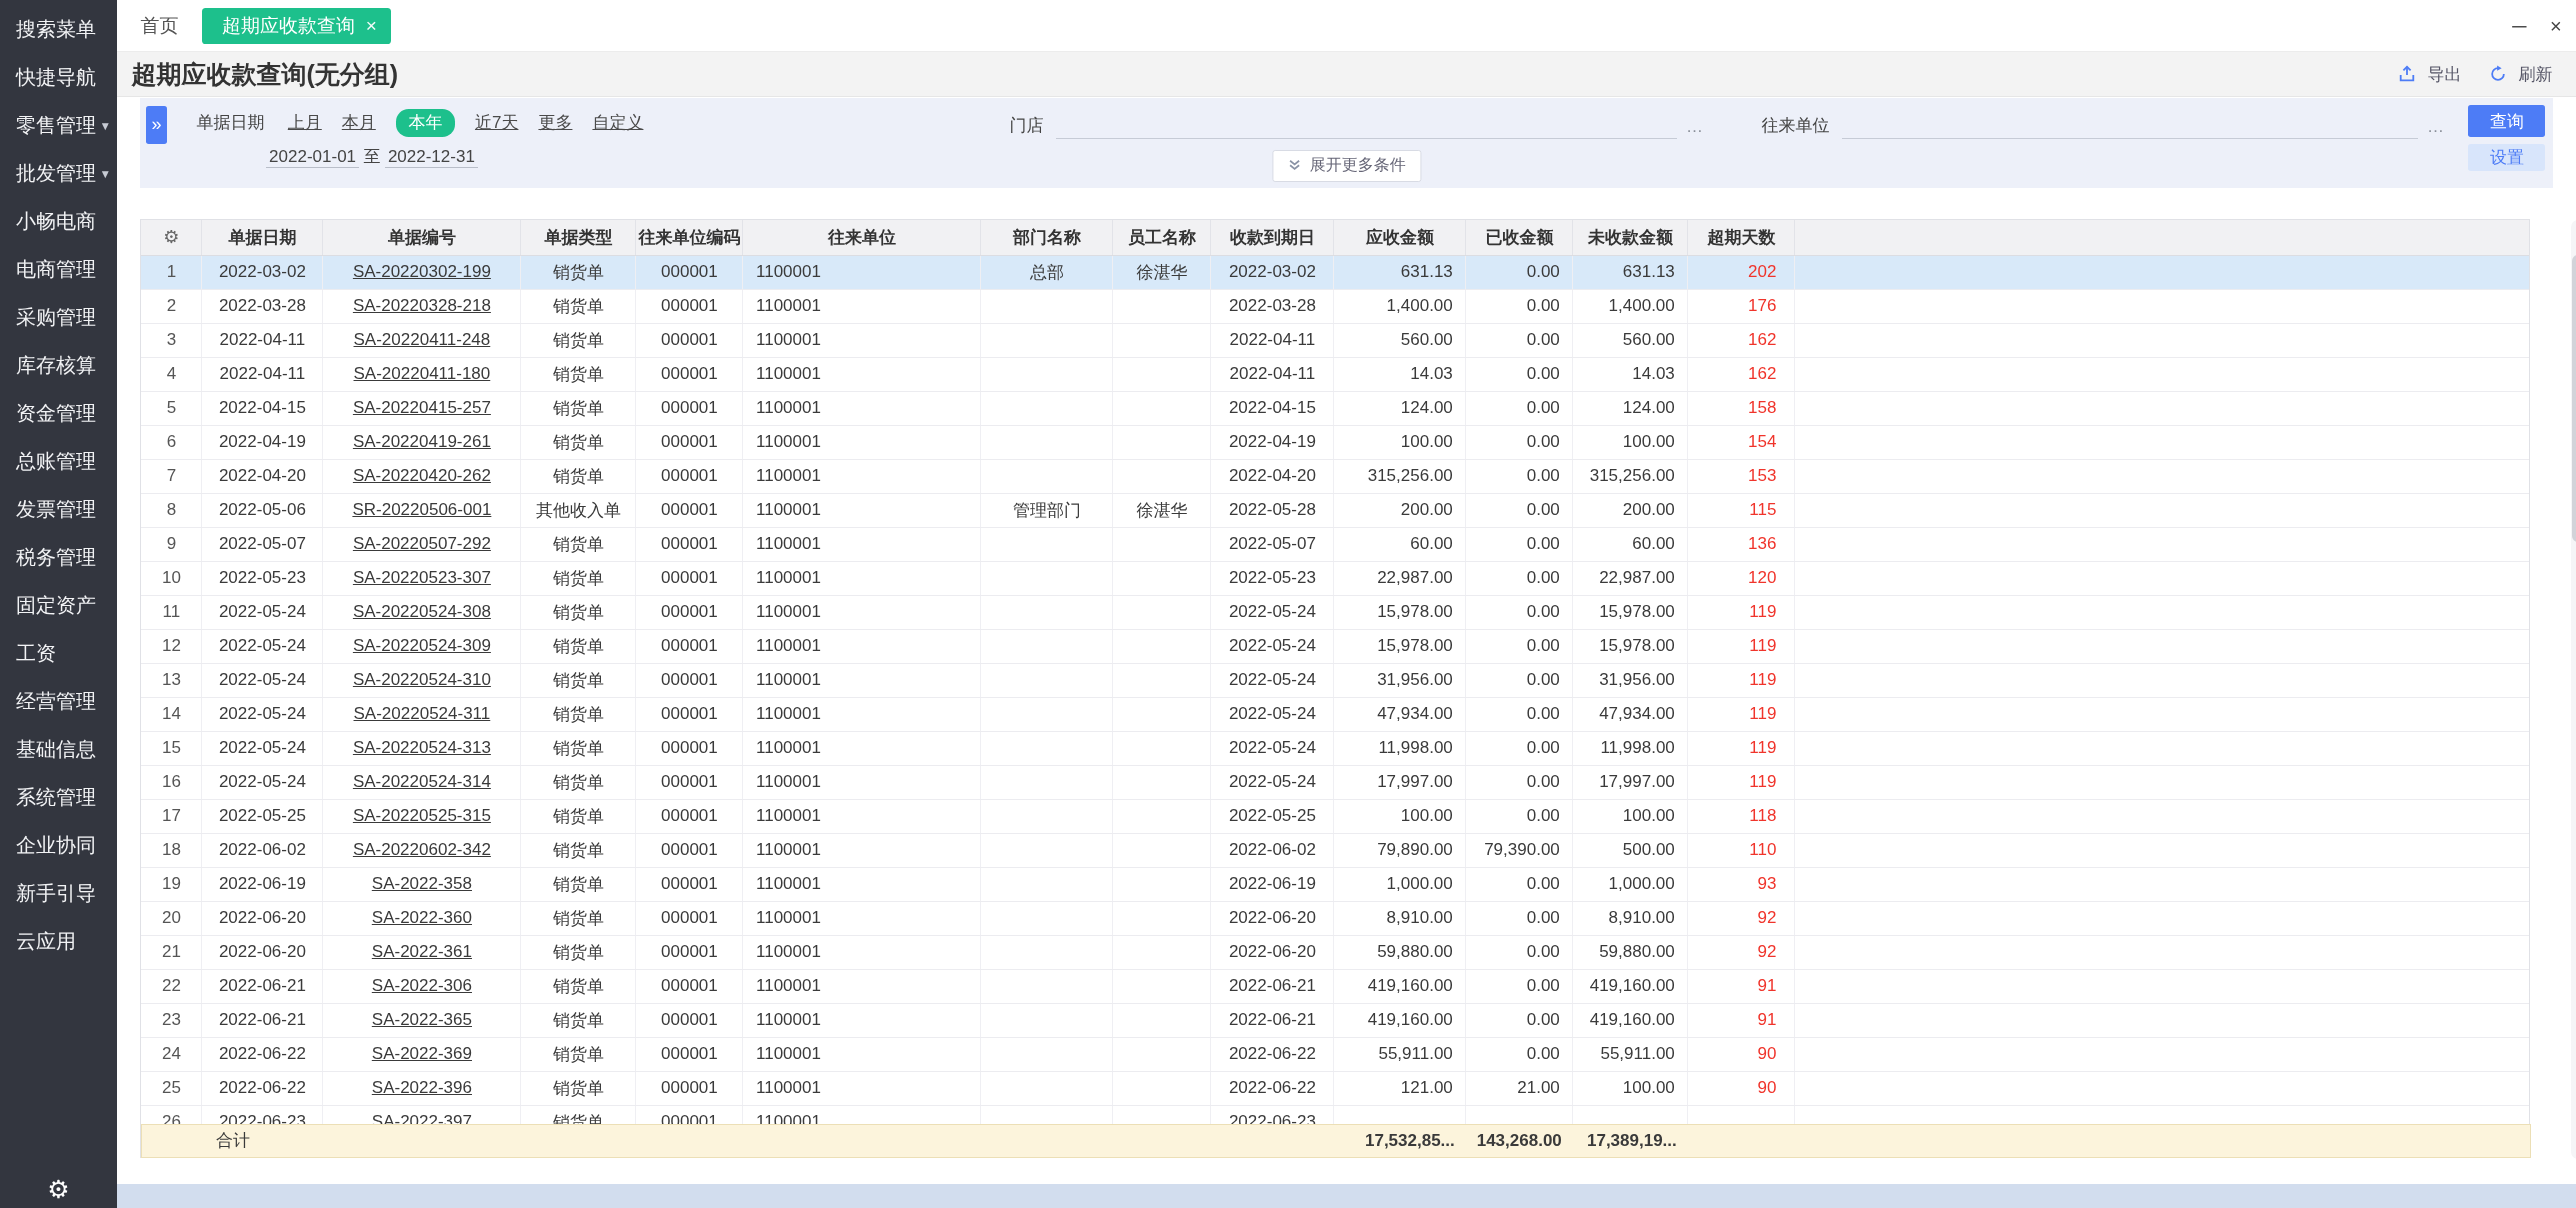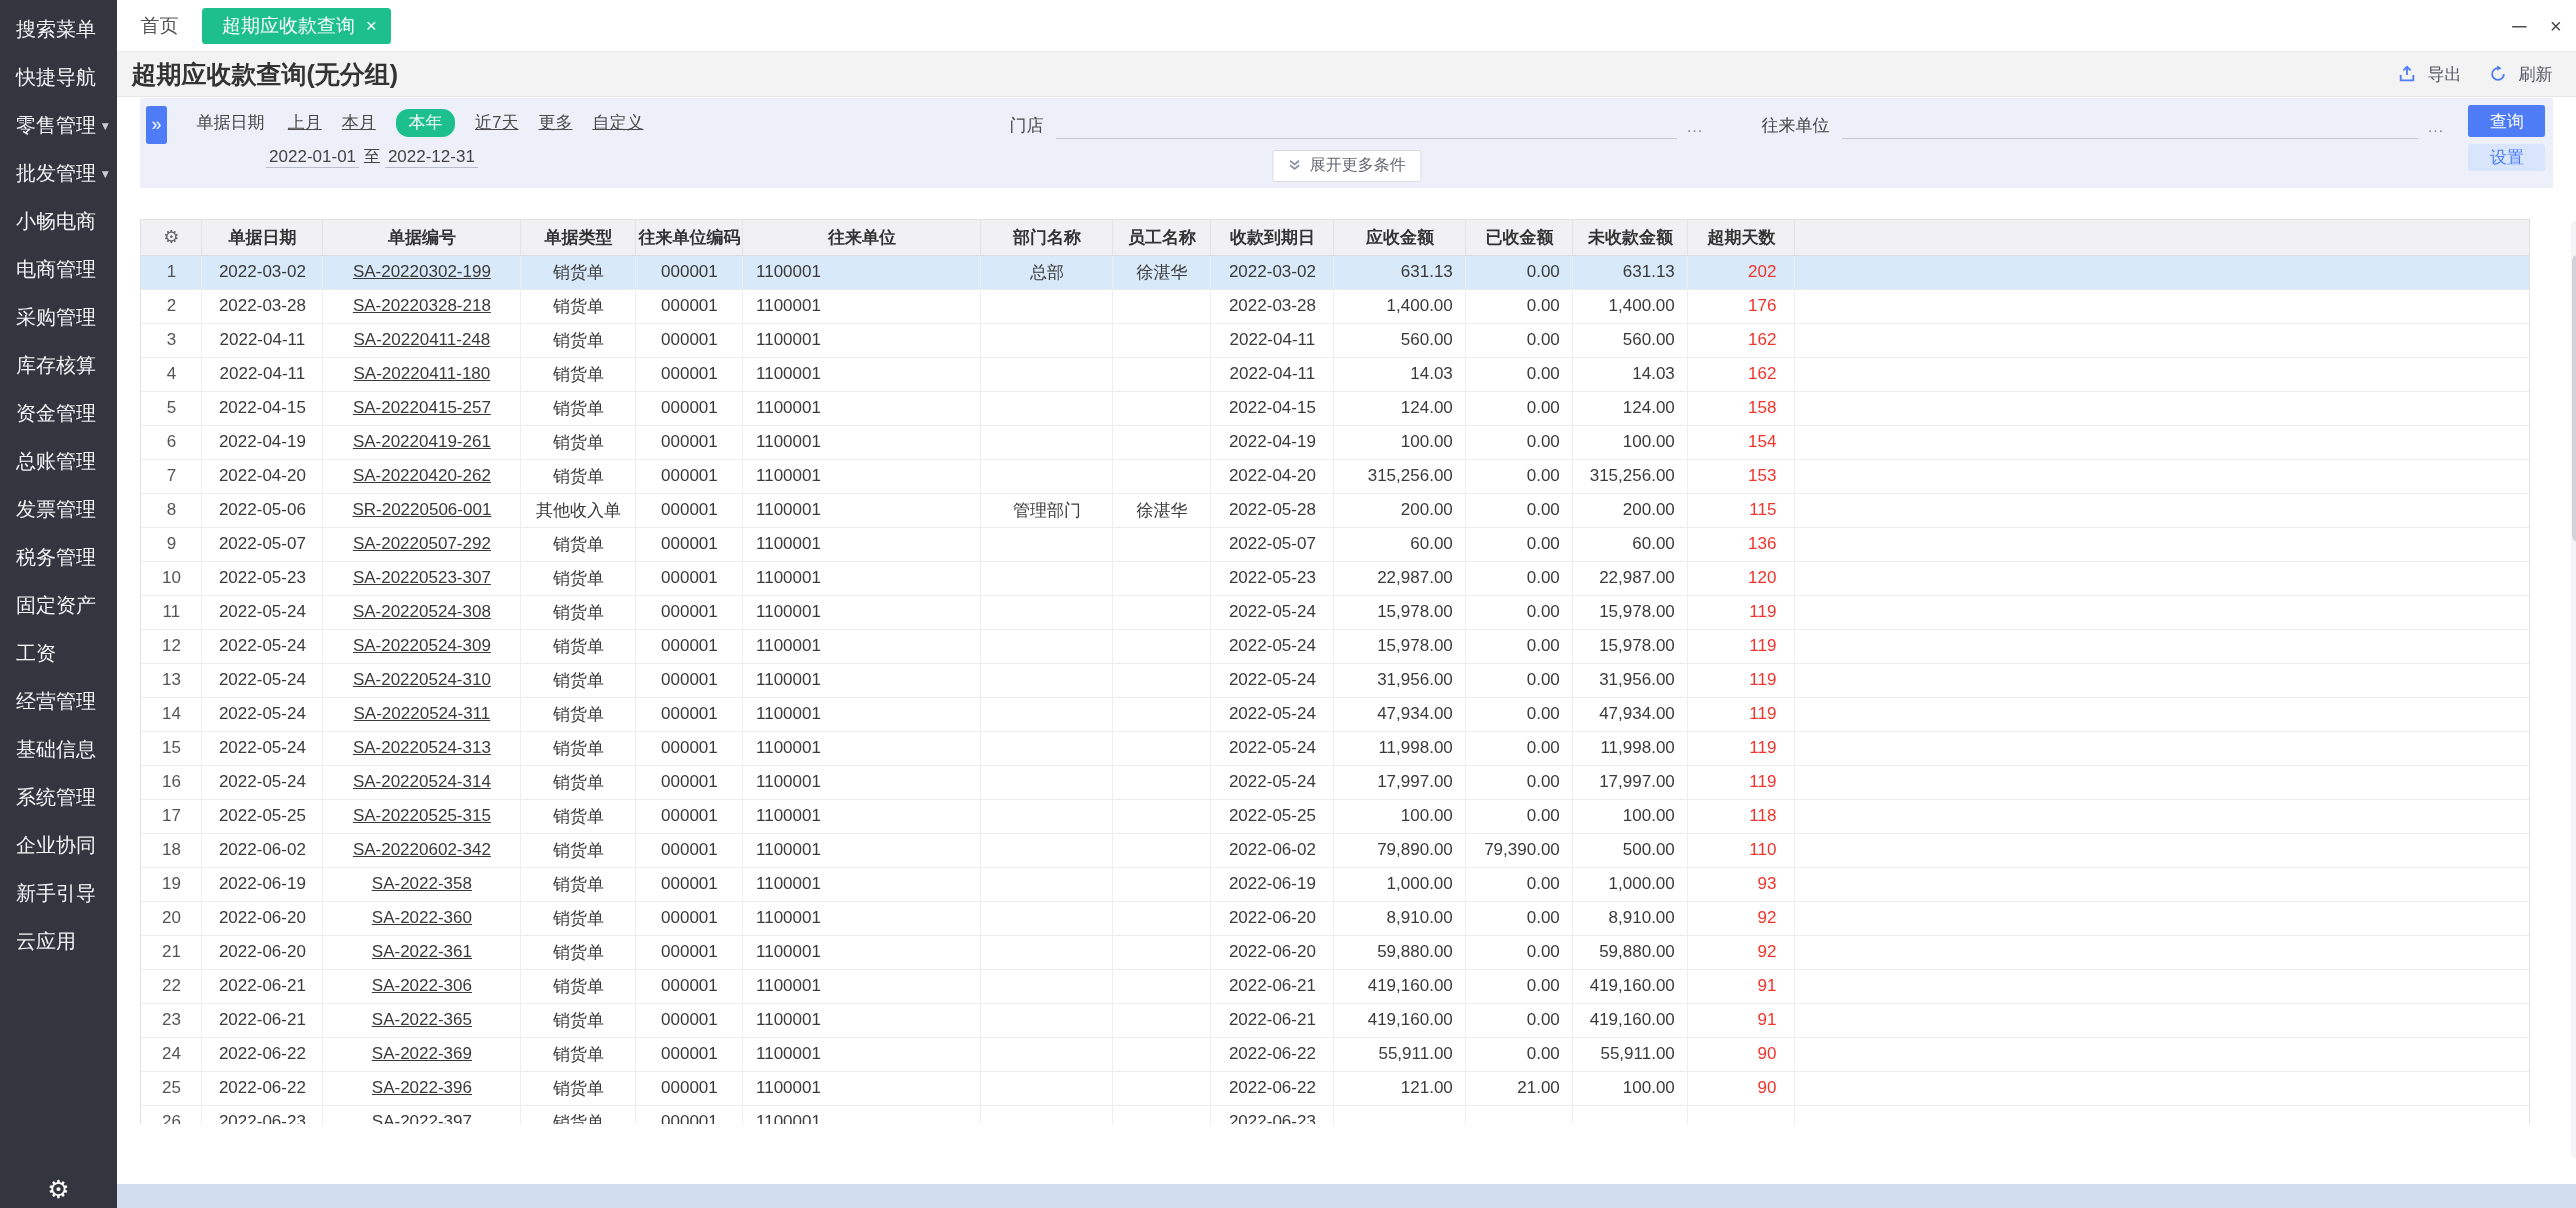--- a/index.html
+++ b/index.html
@@ -730,20 +730,36 @@
               <div class="td cell-dept" style="width: 132px;"></div>
               <div class="td cell-emp" style="width: 98px;"></div>
               <div class="td cell-due" style="width: 123px;">2022-06-23</div>
               <div class="td cell-receivable num" style="width: 132px;"></div>
               <div class="td cell-received num" style="width: 107px;"></div>
               <div class="td cell-unreceived num" style="width: 115px;"></div>
               <div class="td cell-overdue red" style="width: 107px;"></div>
               <div class="td filler"></div>
             </div>
           </div>
+        <div class="total-row" id="total-row">
+            <div class="td" style="width: 61px;"></div>
+            <div class="td left" style="width: 121px;">合计</div>
+            <div class="td" style="width: 198px;"></div>
+            <div class="td" style="width: 115px;"></div>
+            <div class="td" style="width: 107px;"></div>
+            <div class="td" style="width: 238px;"></div>
+            <div class="td" style="width: 132px;"></div>
+            <div class="td" style="width: 98px;"></div>
+            <div class="td" style="width: 123px;"></div>
+            <div class="td num bold" style="width: 132px;">17,532,85...</div>
+            <div class="td num bold" style="width: 107px;">143,268.00</div>
+            <div class="td num bold" style="width: 115px;">17,389,19...</div>
+            <div class="td" style="width: 107px;"></div>
+            <div class="td filler"></div>
+          </div>
       </div>
       <div class="vscroll">
         <div class="vthumb"></div>
       </div>
     </div>
 
     <div class="bottom-strip"></div>
   </div>
 </div>
 

